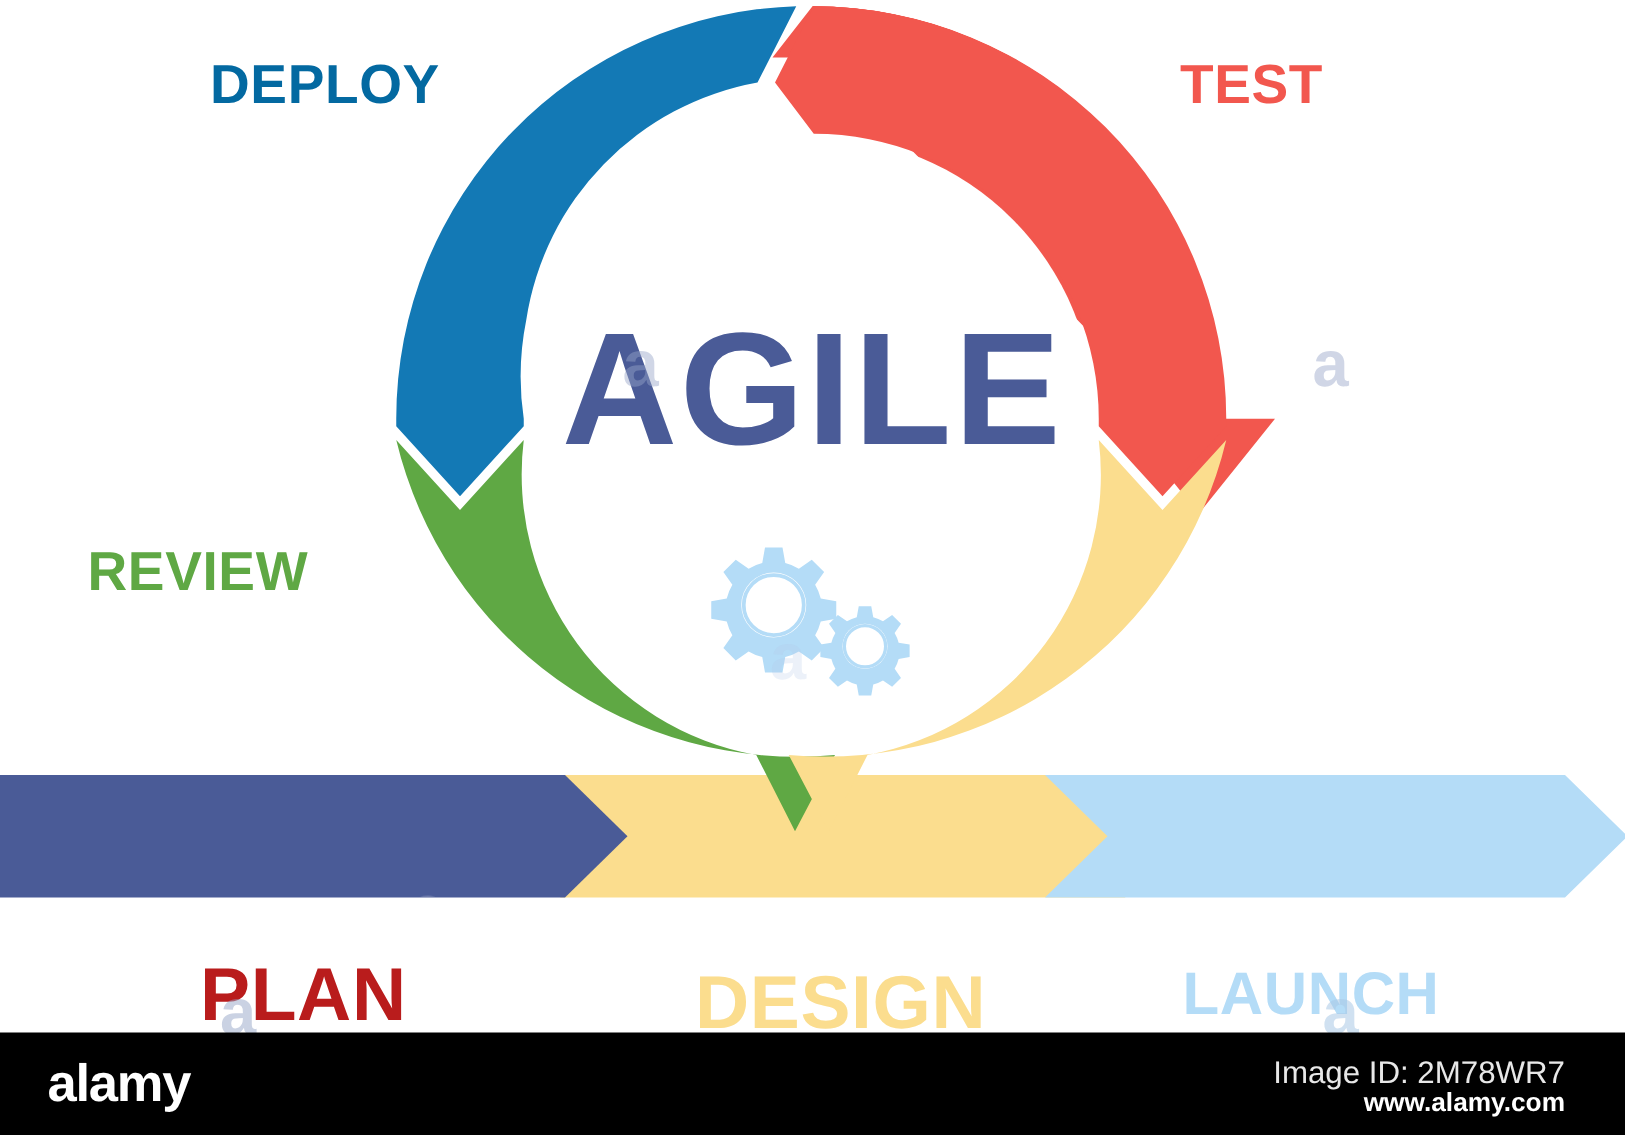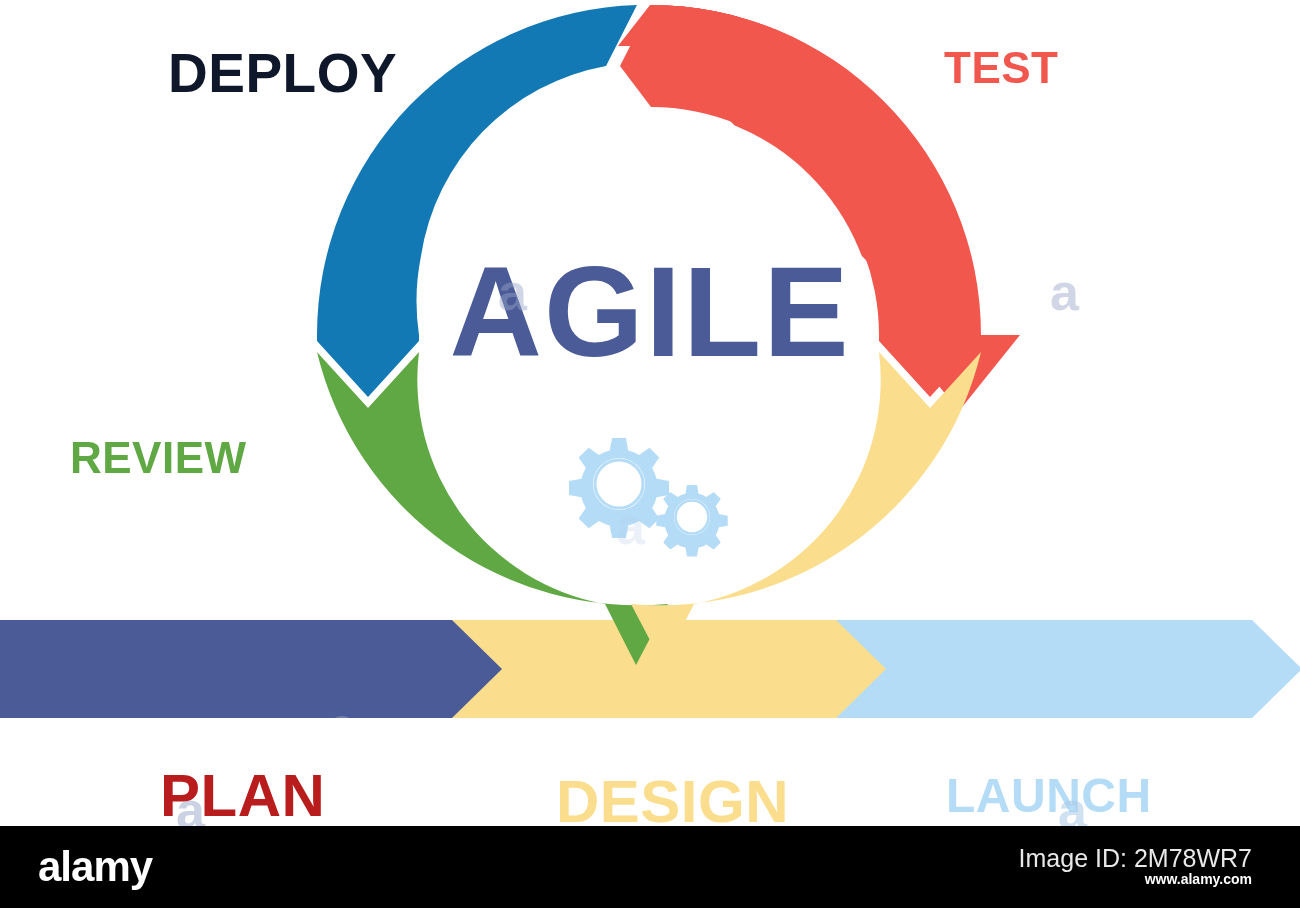--- a/index.html
+++ b/index.html
@@ -15,21 +15,21 @@
 
   
   .rlabel{
     position:absolute;
     font-weight:bold;
     letter-spacing:0.5px;
     white-space:nowrap;
     font-family:"Liberation Sans", sans-serif;
     line-height:1;
   }
-  #lbl-deploy{left:168px;top:46px;font-size:55px;color:#0f172a;text-align:center;}
+  #lbl-deploy{left:168px;top:46px;font-size:44px;color:#0369a1;text-align:center;}
   #lbl-test{left:944px;top:46px;font-size:44px;color:#f2574e;}
   #lbl-review{left:70px;top:436px;font-size:44px;color:#5fa844;}
   #lbl-develop{left:1028px;top:436px;font-size:44px;color:#fbdd8e;}
 
   #lbl-plan{left:160px;top:766px;font-size:60px;color:#b91c1c;}
   #lbl-design{left:556px;top:772px;font-size:60px;color:#fbdd8e;}
   #lbl-launch{left:946px;top:772px;font-size:48px;color:#b4dcf7;}
 
   
   #agile-word{
@@ -60,21 +60,21 @@
     letter-spacing:-1px;line-height:1;
   }
   .footer-imgid{
     position:absolute;right:48px;top:20px;
     font-size:25px;color:#e8e8e8;
     font-family:"Liberation Sans", sans-serif;
     line-height:1;text-align:right;
   }
   .footer-url{
     position:absolute;right:48px;top:46px;
-    font-size:14px;font-weight:bold;color:#ffffff;
+    font-size:21px;font-weight:bold;color:#ffffff;
     font-family:"Liberation Sans", sans-serif;
     line-height:1;text-align:left;
   }
 </style>
 </head>
 <body>
 
 <div class="stage">
 
   <svg class="canvas" viewBox="0 0 1300 826" xmlns="http://www.w3.org/2000/svg">

